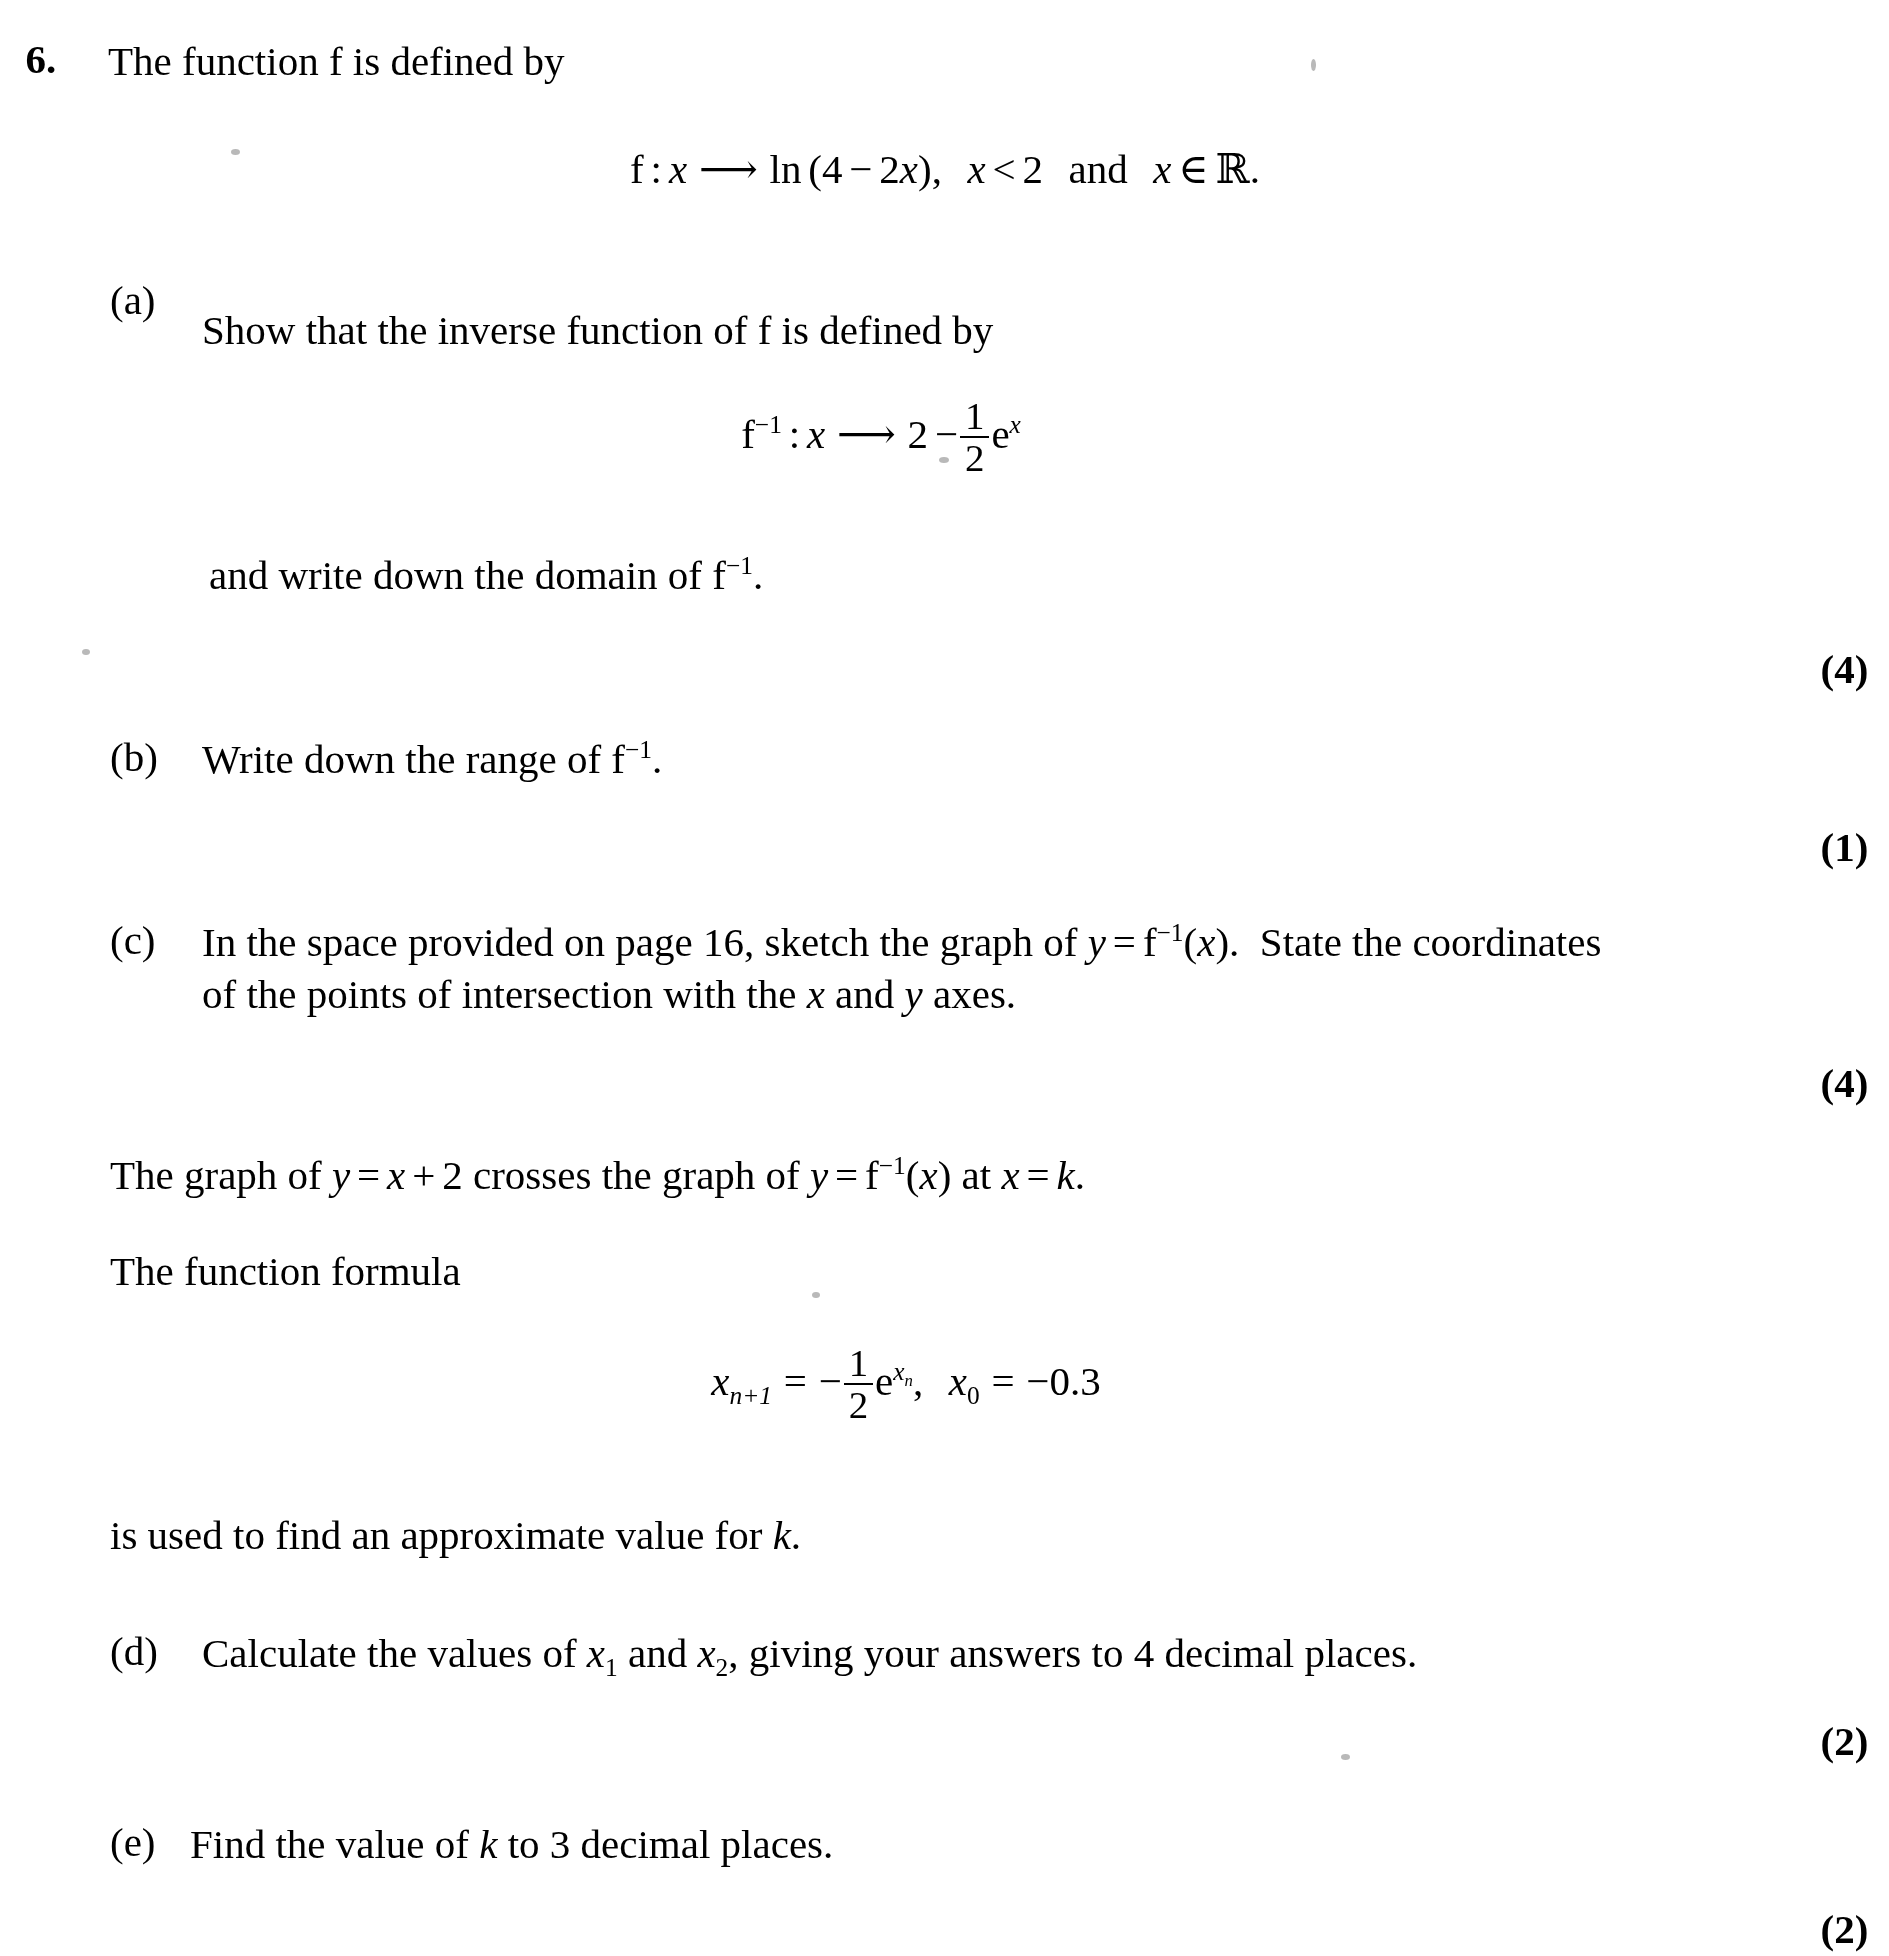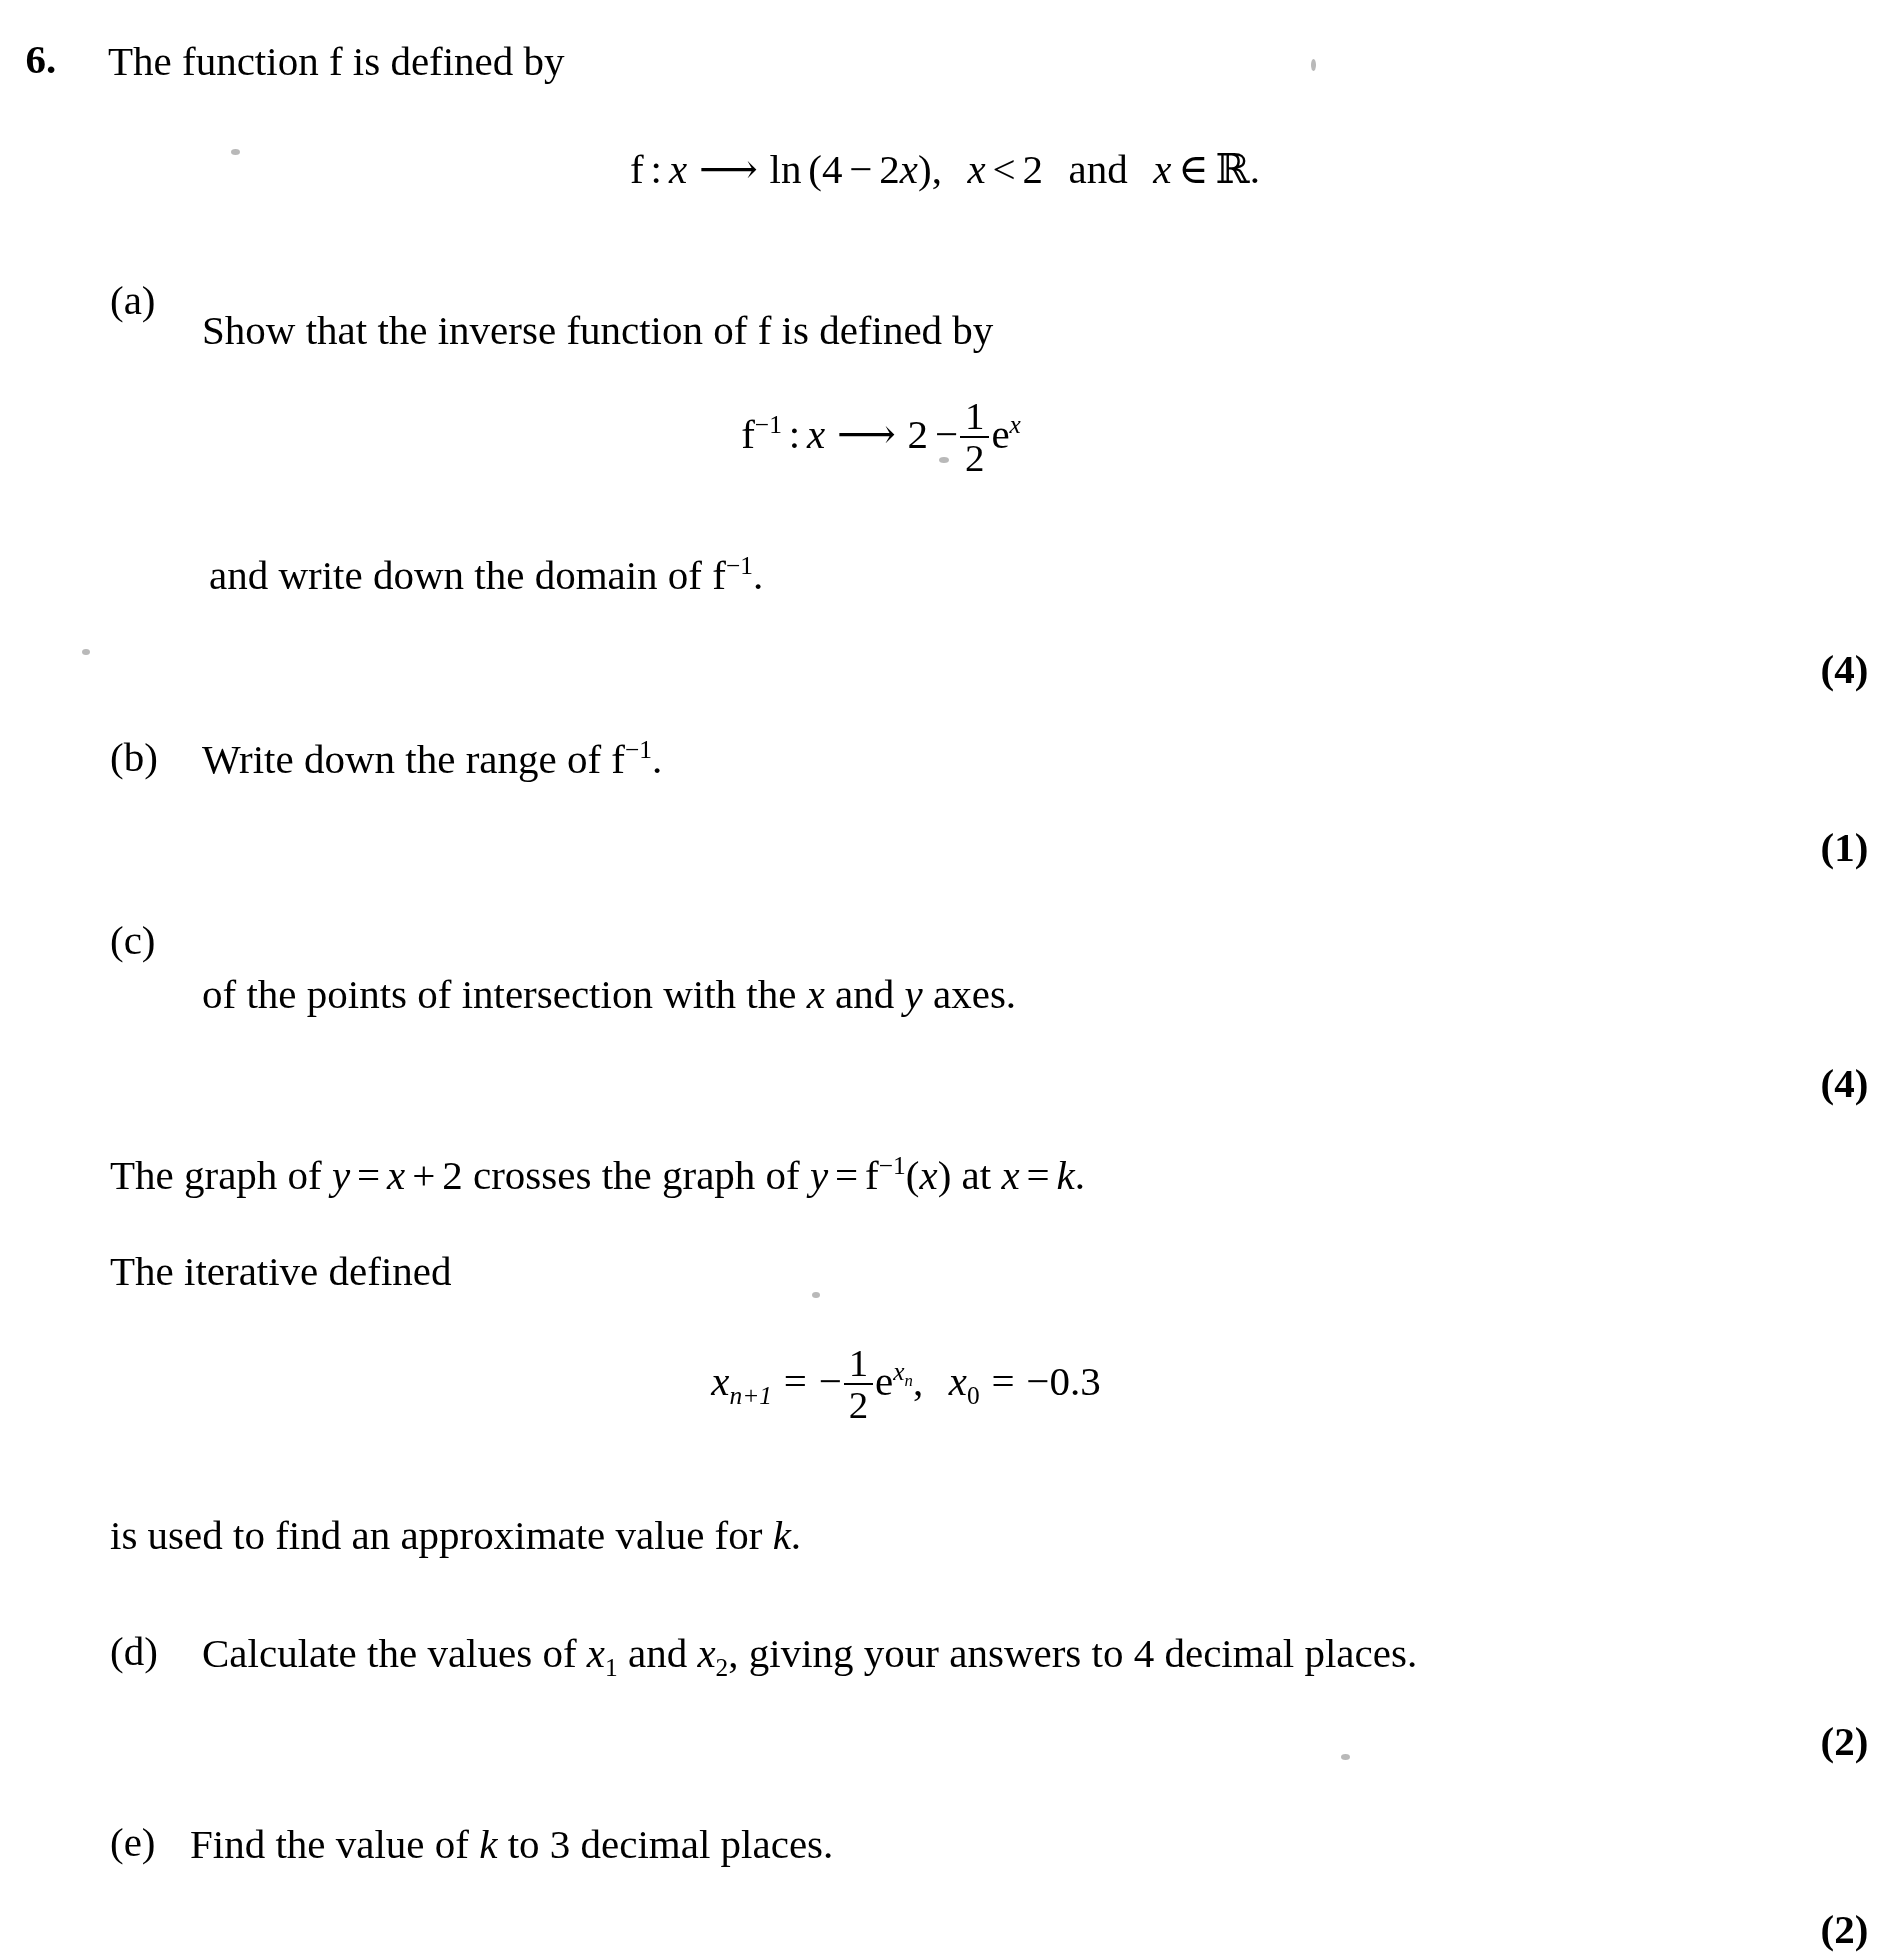--- a/index.html
+++ b/index.html
@@ -137,31 +137,34 @@
   <div class="marks" style="top:645px;">(4)</div>
 
   <div class="part-label" style="top:733px; left:110px;">(b)</div>
   <div class="body-text" style="top:733px; left:202px;">
     Write down the range of <span class="mup">f</span><sup class="exp">−1</sup>.
   </div>
 
   <div class="marks" style="top:823px;">(1)</div>
 
   <div class="part-label" style="top:916px; left:110px;">(c)</div>
+  <div class="body-text" style="top:916px; left:202px;">
+    In the space provided on page 16, sketch the graph of&nbsp;<span class="mi">y</span><span class="spn"></span><span class="mup">=</span><span class="spn"></span><span class="mup">f</span><sup class="exp">−1</sup><span class="mup">(</span><span class="mi">x</span><span class="mup">)</span>.&nbsp; State the coordinates
+  </div>
   <div class="body-text" style="top:968px; left:202px;text-align:right;">
     of the points of intersection with the <span class="mi">x</span> and <span class="mi">y</span> axes.
   </div>
 
   <div class="marks" style="top:1059px;">(4)</div>
 
   <div class="body-text" style="top:1149px; left:110px;">
     The graph of&nbsp;<span class="mi">y</span><span class="spn"></span><span class="mup">=</span><span class="spn"></span><span class="mi">x</span><span class="spn"></span><span class="mup">+</span><span class="spn"></span><span class="mup">2</span>&nbsp;crosses the graph of&nbsp;<span class="mi">y</span><span class="spn"></span><span class="mup">=</span><span class="spn"></span><span class="mup">f</span><sup class="exp">−1</sup><span class="mup">(</span><span class="mi">x</span><span class="mup">)</span>&nbsp;at&nbsp;<span class="mi">x</span><span class="spn"></span><span class="mup">=</span><span class="spn"></span><span class="mi">k</span>.
   </div>
 
-  <div class="body-text" style="top:1245px; left:110px;">The iterative defined</div>
+  <div class="body-text" style="top:1245px; left:110px;">The function formula</div>
 
   <div class="centered-math" style="top:1345px;">
     <span style="display:inline-block; position:relative; left:-39px;">
       <span class="mi">x</span><sub class="sb">n+1</sub><span class="sp"></span><span class="mup">=</span><span class="sp"></span><span class="mup">−</span><span class="frac"><span class="num">1</span><span class="den">2</span></span><span class="mup">e</span><sup class="expi">x<sub class="sb" style="font-size:0.66em;">n</sub></sup><span class="mup">,</span><span class="spw"></span><span class="mi">x</span><sub class="sbn">0</sub><span class="sp"></span><span class="mup">=</span><span class="sp"></span><span class="mup">−0.3</span>
     </span>
   </div>
 
   <div class="body-text" style="top:1509px; left:110px;">
     is used to find an approximate value for <span class="mi">k</span>.
   </div>

